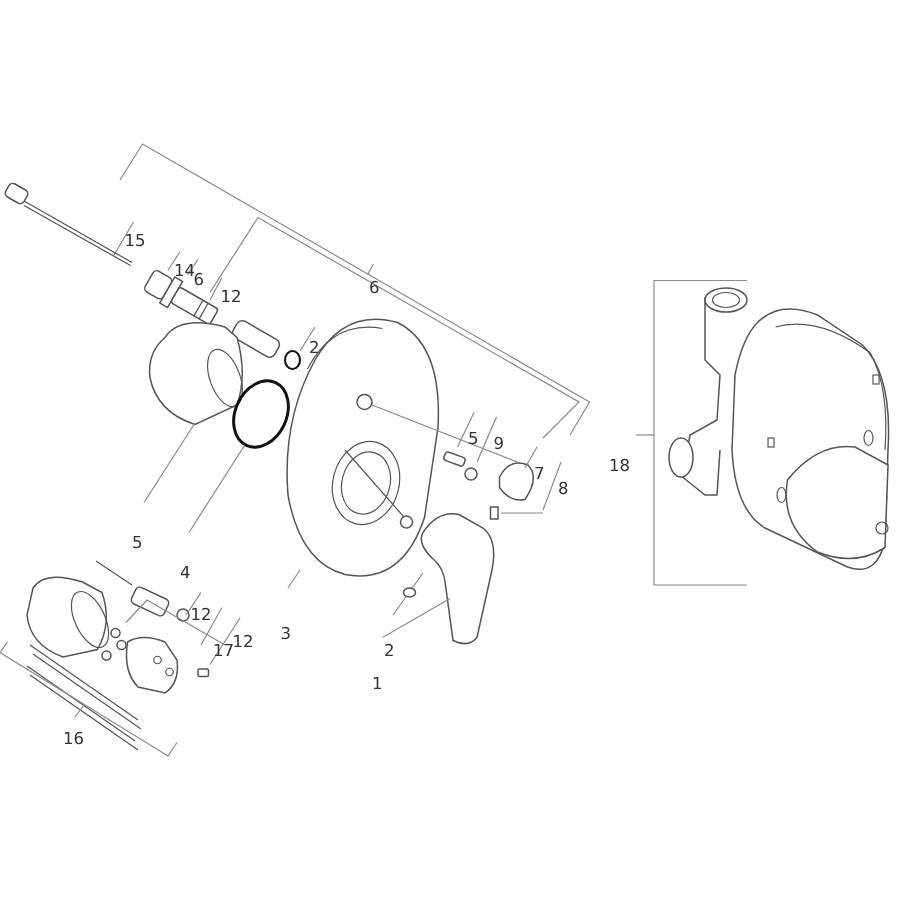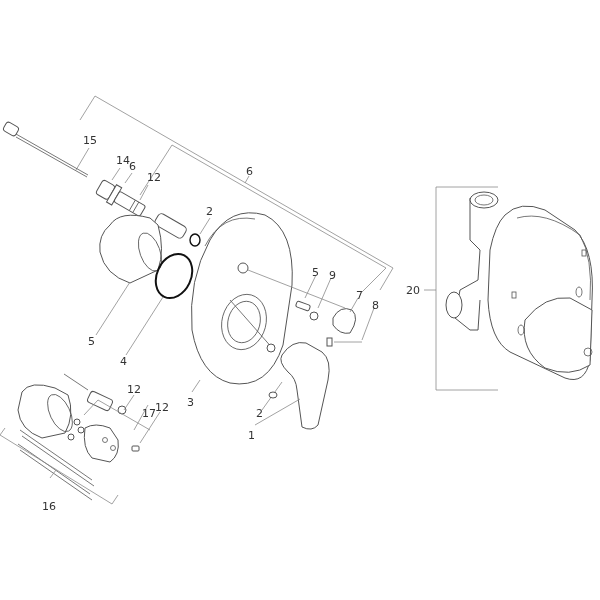--- a/index.html
+++ b/index.html
@@ -1,19 +1,19 @@
 <!DOCTYPE html>
 <html><head>
 <meta charset="utf-8">
 <style>
   html,body{margin:0;padding:0;background:#ffffff;}
   body{width:600px;height:600px;overflow:hidden;position:relative;font-family:"DejaVu Sans","Liberation Sans",sans-serif;}
   #stage{position:absolute;left:0;top:0;width:600px;height:600px;}
   svg{position:absolute;left:0;top:0;}
-  .lbl{position:absolute;font-size:11px;color:#333;line-height:1;white-space:nowrap;}
+  .lbl{position:absolute;font-size:11px;color:#333;line-height:1;white-space:nowrap;margin-top:20px;}
   .ln{stroke:#8a8a8a;stroke-width:0.8;fill:none;}
   .pt{stroke:#555;stroke-width:1;fill:#fff;}
   .pt2{stroke:#555;stroke-width:0.8;fill:none;}
   .ring{stroke:#111;stroke-width:2;fill:none;}
 </style>
 </head>
 <body>
 
 <div id="stage">
 <svg width="600" height="600" viewBox="0 0 600 600">
@@ -141,16 +141,16 @@
 <span class="lbl" style="left:372px;top:300px">8</span>
 <span class="lbl" style="left:329px;top:270px">9</span>
 <span class="lbl" style="left:312px;top:267px">5</span>
 <span class="lbl" style="left:206px;top:206px">2</span>
 <span class="lbl" style="left:147px;top:172px">12</span>
 <span class="lbl" style="left:127px;top:384px">12</span>
 <span class="lbl" style="left:155px;top:402px">12</span>
 <span class="lbl" style="left:129px;top:161px">6</span>
 <span class="lbl" style="left:116px;top:155px">14</span>
 <span class="lbl" style="left:83px;top:135px">15</span>
-<span class="lbl" style="left:42px;top:501px">16</span>
+<span class="lbl" style="left:42px;top:467px">16</span>
 <span class="lbl" style="left:142px;top:408px">17</span>
-<span class="lbl" style="left:406px;top:285px">20</span>
+<span class="lbl" style="left:406px;top:285px">18</span>
 </div>
 
 </body></html>

